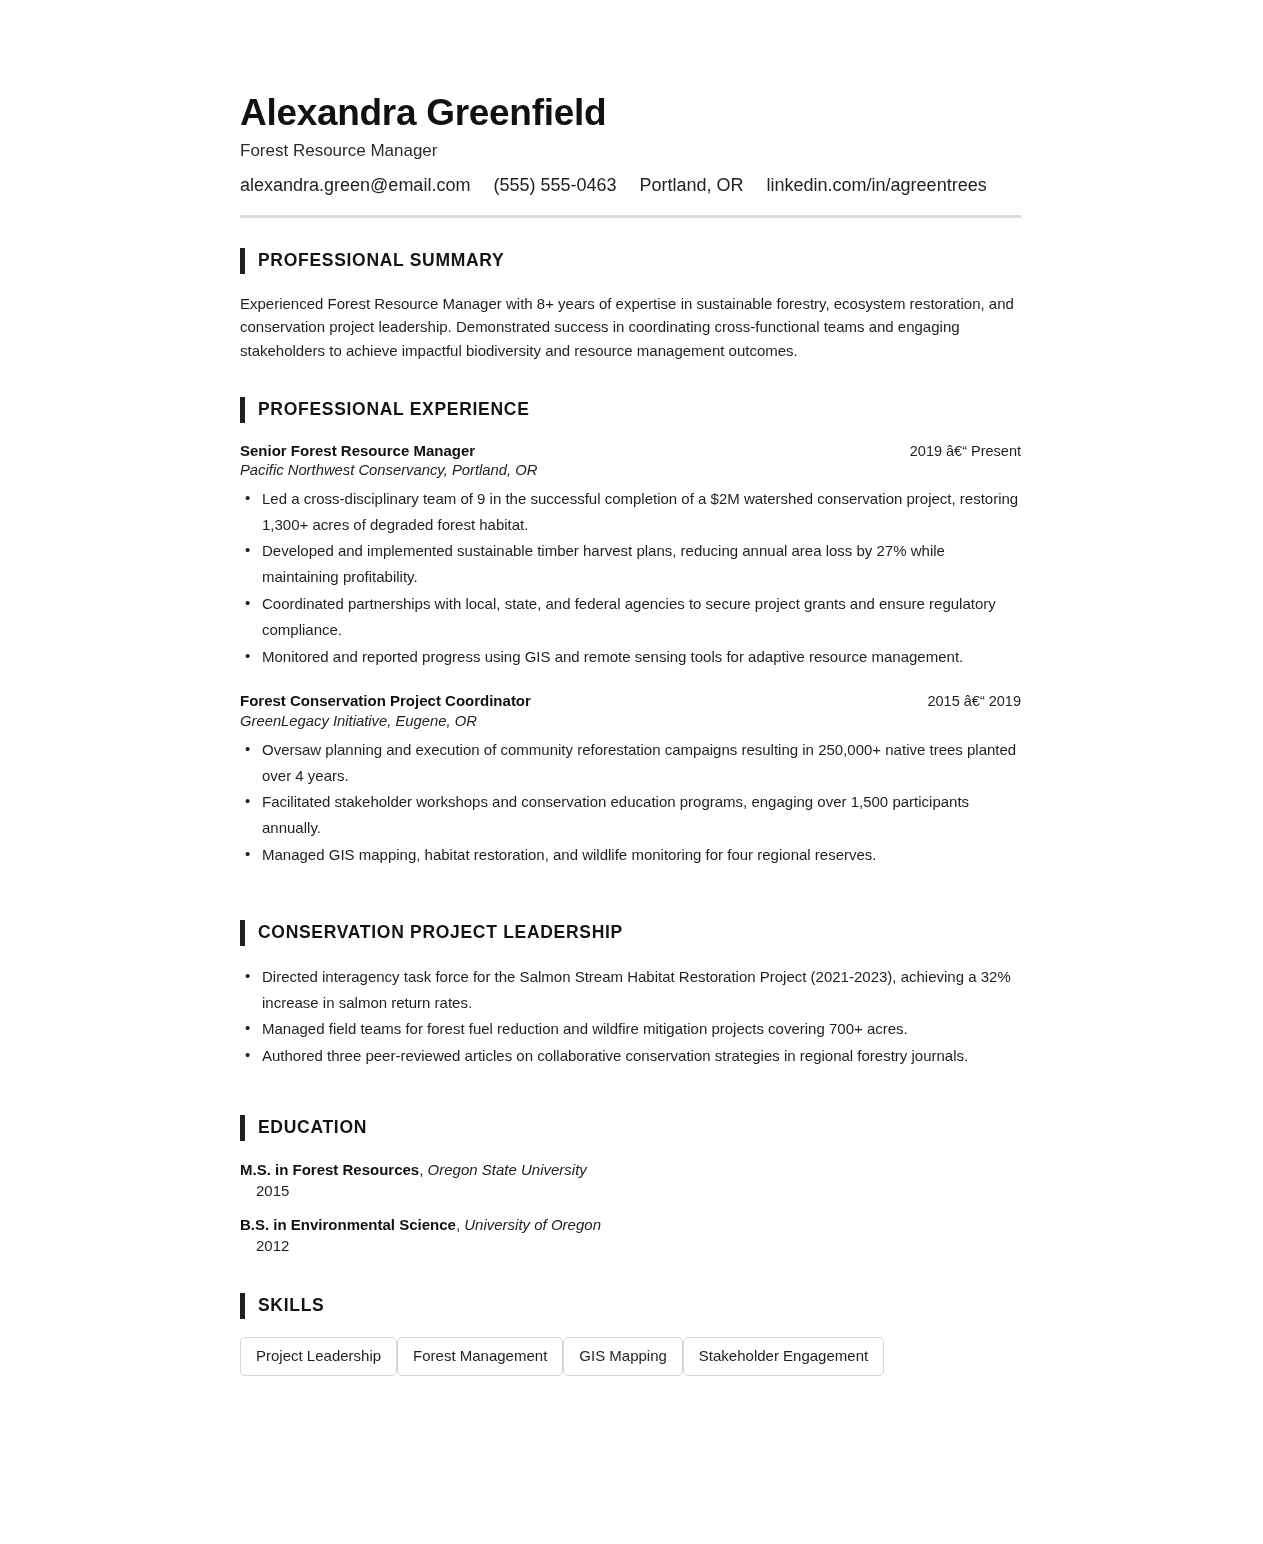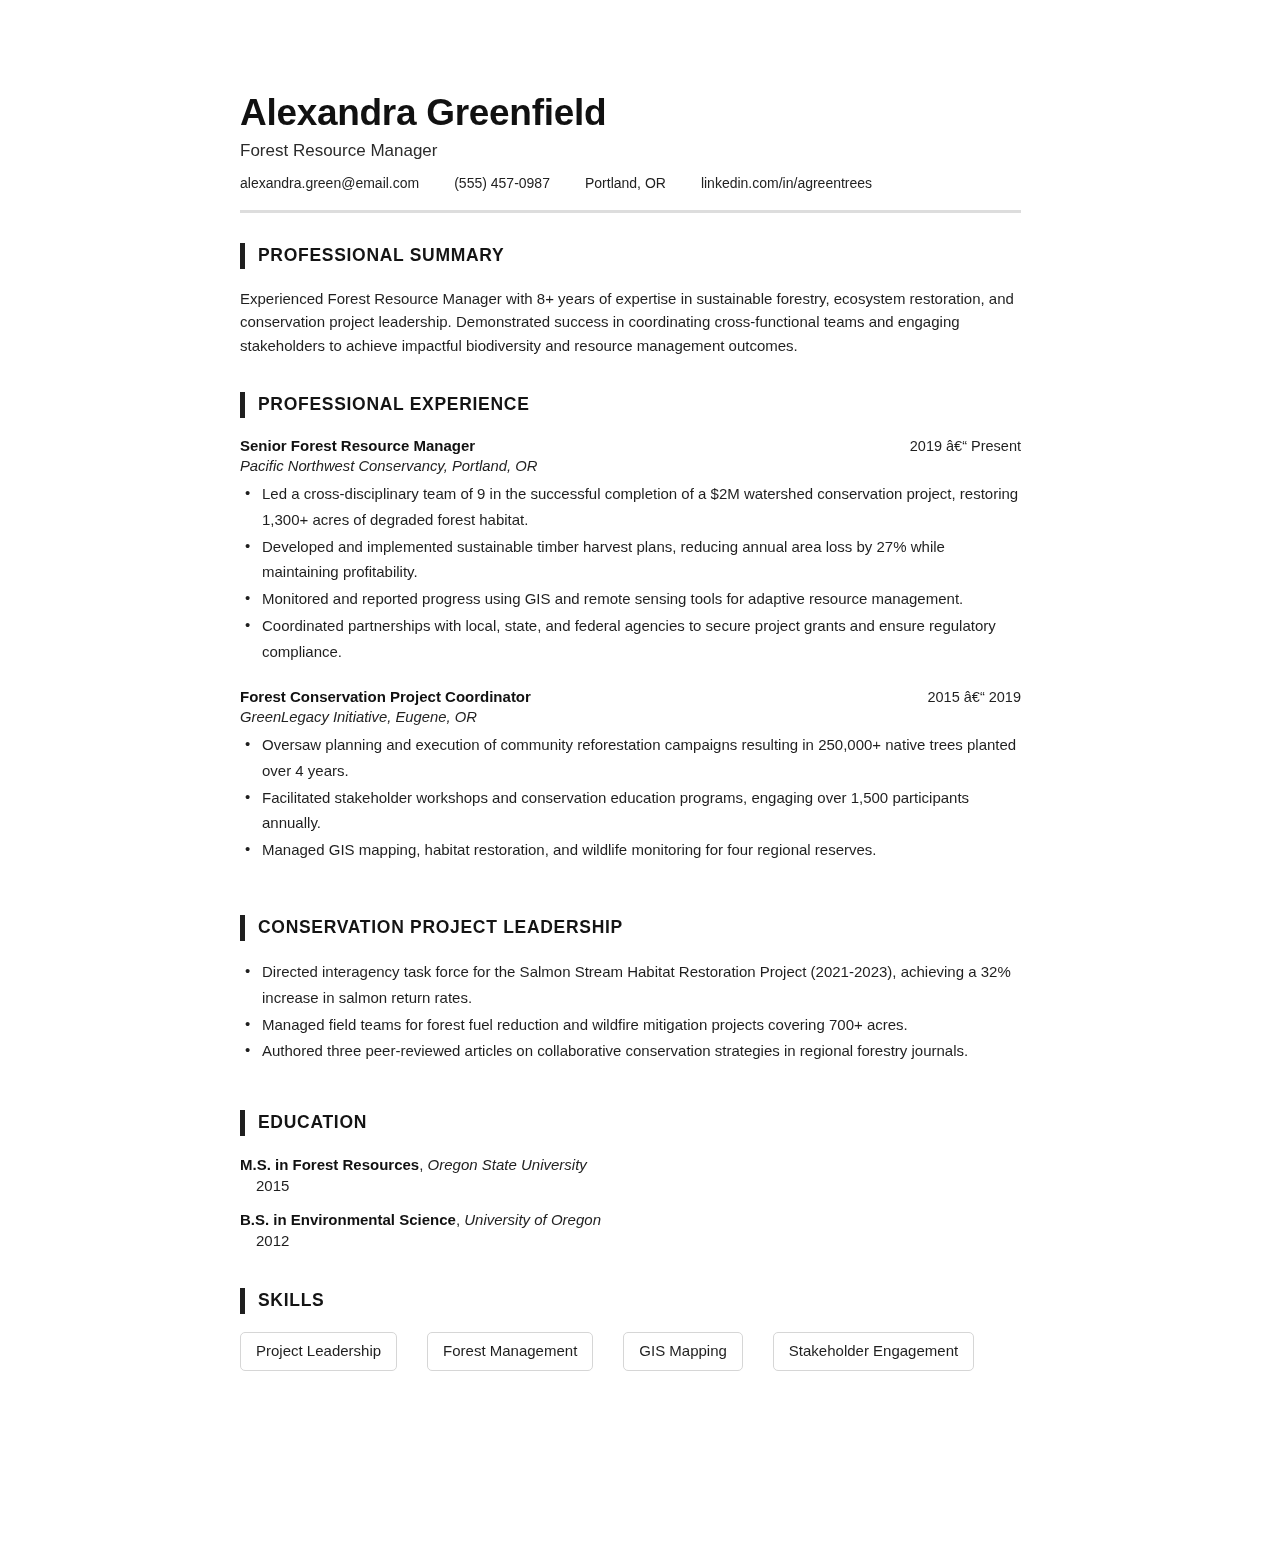--- a/index.html
+++ b/index.html
@@ -38,27 +38,26 @@
     margin: 0 0 6px 0;
   }
   .headline {
     font-size: 17px;
     font-weight: 400;
     color: #2b2b2b;
     margin: 0 0 14px 0;
     line-height: 1.2;
   }
   .contact {
-    font-size: 14px;
+    font-size: 18px;
     color: #222222;
     line-height: 1.2;
     display: flex;
     flex-wrap: wrap;
     margin: 0 0 18px 0;
-    gap: 12px;
   }
   .contact .c-item { margin-right: 23px; white-space: nowrap; }
   .contact .c-item:last-child { margin-right: 0; text-align: right; }
 
   .header-rule {
     height: 3px;
     background: #dddddd;
     width: 781px;
     margin: 0 0 30px 0;
   }
@@ -164,21 +163,21 @@
   .edu-year {
     white-space: nowrap;
     padding-left: 16px;
     color: #1f1f1f;
   }
 
   
   .skills {
     display: flex;
     flex-wrap: wrap;
-    gap: 30px;
+    gap: 0;
   }
   .skill-chip {
     border: 1px solid #d6d6d6;
     border-radius: 5px;
     padding: 9px 15px 10px 15px;
     font-size: 15px;
     color: #1f1f1f;
     background: #ffffff;
     line-height: 1.2;
     white-space: nowrap;
@@ -188,21 +187,21 @@
 <body>
 
 <div class="page">
   <div class="content">
 
     <div>
       <h1 class="name">Alexandra Greenfield</h1>
       <div class="headline">Forest Resource Manager</div>
       <div class="contact">
         <span class="c-item">alexandra.green@email.com</span>
-        <span class="c-item">(555) 457-0987</span>
+        <span class="c-item">(555) 555-0463</span>
         <span class="c-item">Portland, OR</span>
         <span class="c-item">linkedin.com/in/agreentrees</span>
       </div>
       <div class="header-rule"></div>
     </div>
 
     <div class="section">
       <div class="sec-head">
         <div class="sec-bar"></div>
         <div class="sec-title">PROFESSIONAL SUMMARY</div>
@@ -219,22 +218,22 @@
       <div class="job">
         <div class="job-row">
           <span class="job-title">Senior Forest Resource Manager</span>
           <span class="job-dates">2019 â€“ Present</span>
         </div>
         <div class="job-org">Pacific Northwest Conservancy, Portland, OR</div>
       </div>
       <ul class="bullets">
         <li>Led a cross-disciplinary team of 9 in the successful completion of a $2M watershed conservation project, restoring 1,300+ acres of degraded forest habitat.</li>
         <li>Developed and implemented sustainable timber harvest plans, reducing annual area loss by 27% while maintaining profitability.</li>
+        <li>Coordinated partnerships with local, state, and federal agencies to secure project grants and ensure regulatory compliance.</li>
         <li>Monitored and reported progress using GIS and remote sensing tools for adaptive resource management.</li>
-        <li>Coordinated partnerships with local, state, and federal agencies to secure project grants and ensure regulatory compliance.</li>
       </ul>
 
       <div class="job">
         <div class="job-row">
           <span class="job-title">Forest Conservation Project Coordinator</span>
           <span class="job-dates">2015 â€“ 2019</span>
         </div>
         <div class="job-org">GreenLegacy Initiative, Eugene, OR</div>
       </div>
       <ul class="bullets">

